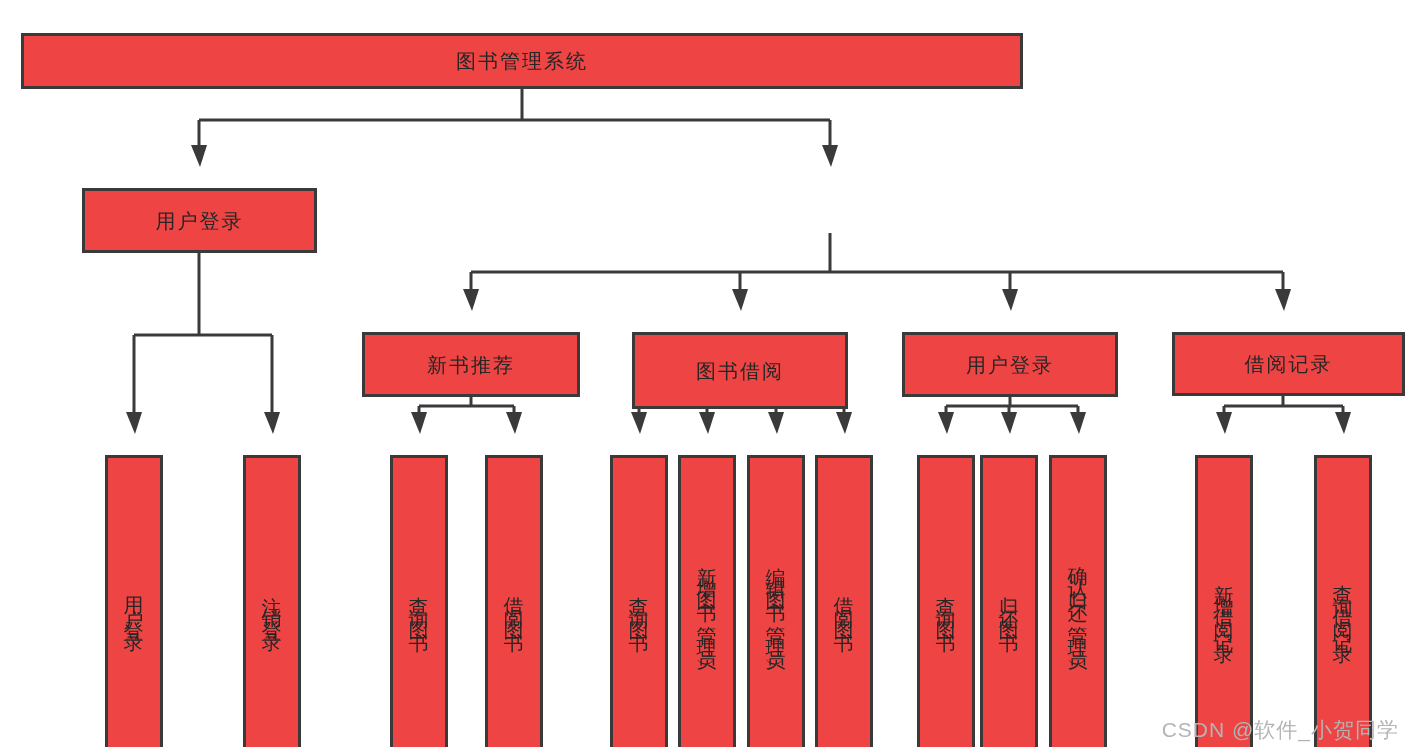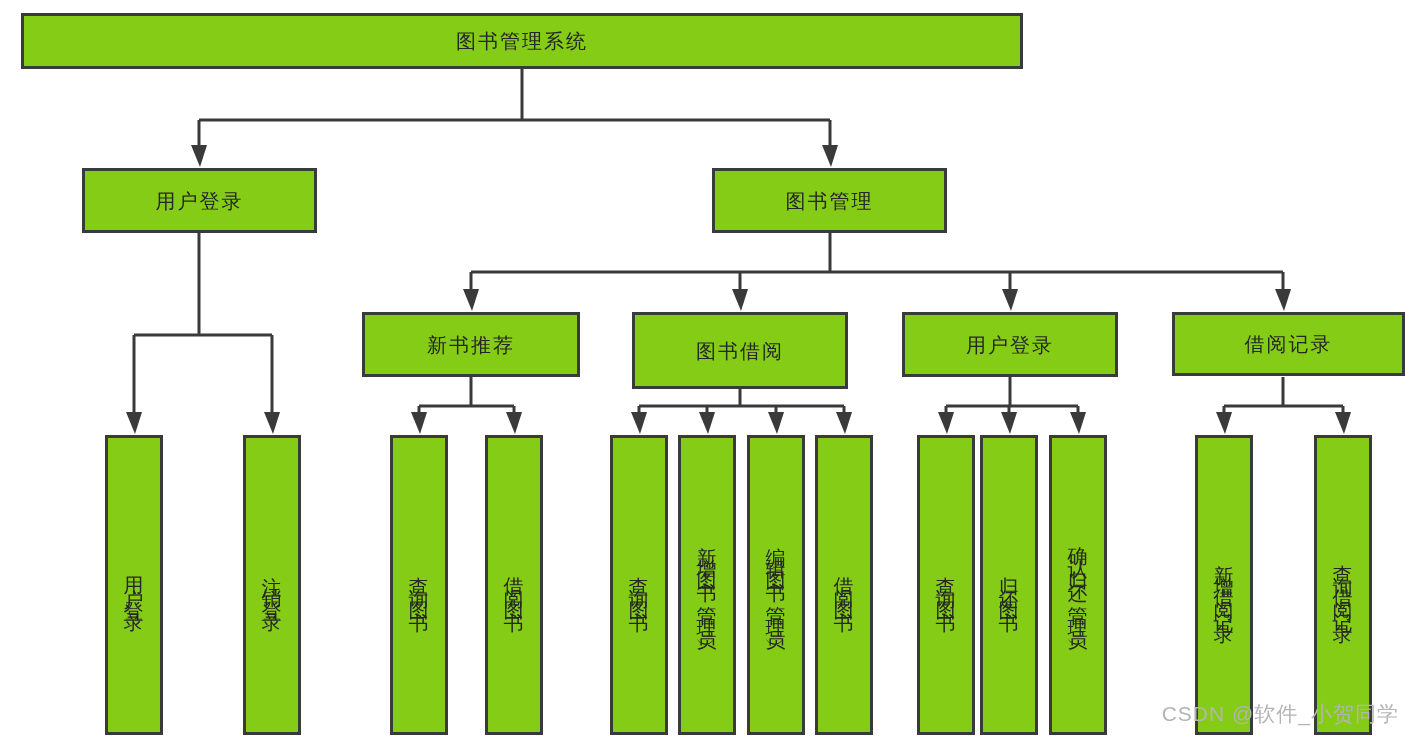--- a/index.html
+++ b/index.html
@@ -9,43 +9,44 @@
     background:var(--color-background,#fff);
     font-family:"Liberation Sans","DejaVu Sans",sans-serif;
     overflow:hidden;
   }
   svg.connectors{position:absolute;left:0;top:0;z-index:1;}
   svg.connectors path.lines{stroke:var(--color-line,#3a3a3a);stroke-width:3;fill:none;}
   svg.connectors .arrowheads use{fill:var(--color-line,#3a3a3a);}
   .box{
     position:absolute;
     box-sizing:border-box;
-    background:#84cc16;
+    background:#ef4444;
     border:3px solid var(--color-border,#3a3a3a);
     display:flex;align-items:center;justify-content:center;
     color:var(--color-text,#262626);
     z-index:2;
+    margin-top:20px;
   }
   .box.h span{
     font-size:20px;
     letter-spacing:2px;
     line-height:1;
     white-space:nowrap;
   }
   .box.v span{
     writing-mode:vertical-lr;
     text-orientation:mixed;
     font-size:20px;
     line-height:1;
     letter-spacing:12px;
     text-align:center;
   }
   .watermark{
     position:absolute;
-    right:6px;bottom:19px;
+    right:6px;bottom:3px;
     font-size:21px;
     color:var(--color-watermark,#b4b4b4);
     letter-spacing:1px;
     z-index:5;
     white-space:nowrap;
   }
 </style>
 </head>
 <body>
 
@@ -85,23 +86,20 @@
       <use href="#arr" transform="translate(1343,434)"></use>
     </g>
   </svg>
 
   <div class="box h" style="left:21px;top:13px;width:1002px;height:56px">
     <span>图书管理系统</span>
   </div>
 
   <div class="box h" style="left:82px;top:168px;width:235px;height:65px">
     <span>用户登录</span>
-  </div>
-  <div class="box h" style="left:712px;top:168px;width:235px;height:65px">
-    <span>图书管理</span>
   </div>
 
   <div class="box h" style="left:362px;top:312px;width:218px;height:65px">
     <span>新书推荐</span>
   </div>
   <div class="box h" style="left:632px;top:312px;width:216px;height:77px">
     <span>图书借阅</span>
   </div>
   <div class="box h" style="left:902px;top:312px;width:216px;height:65px">
     <span>用户登录</span>

